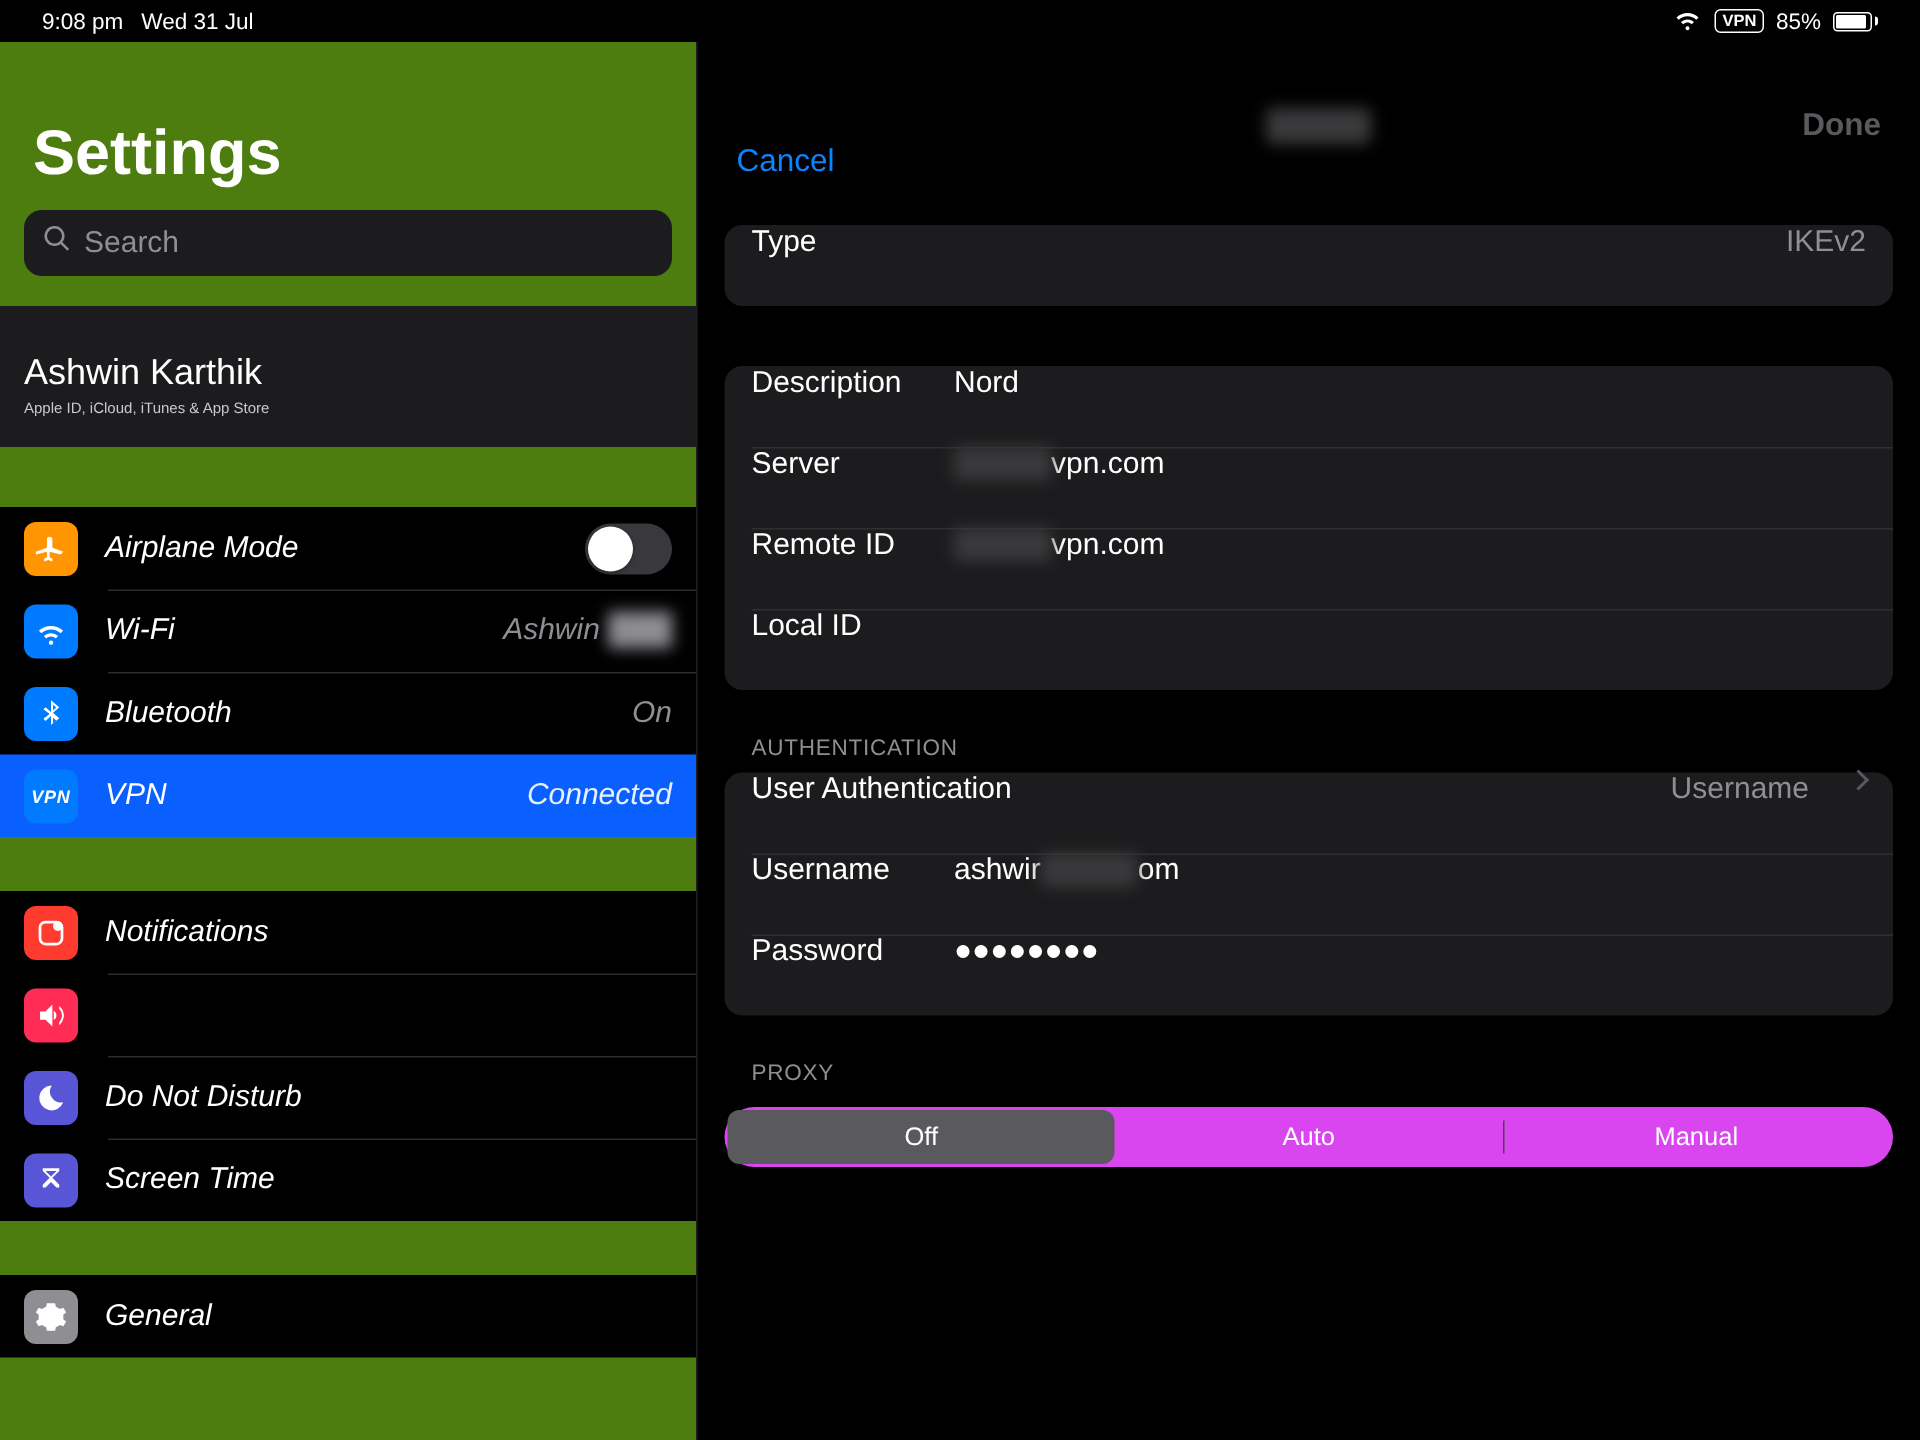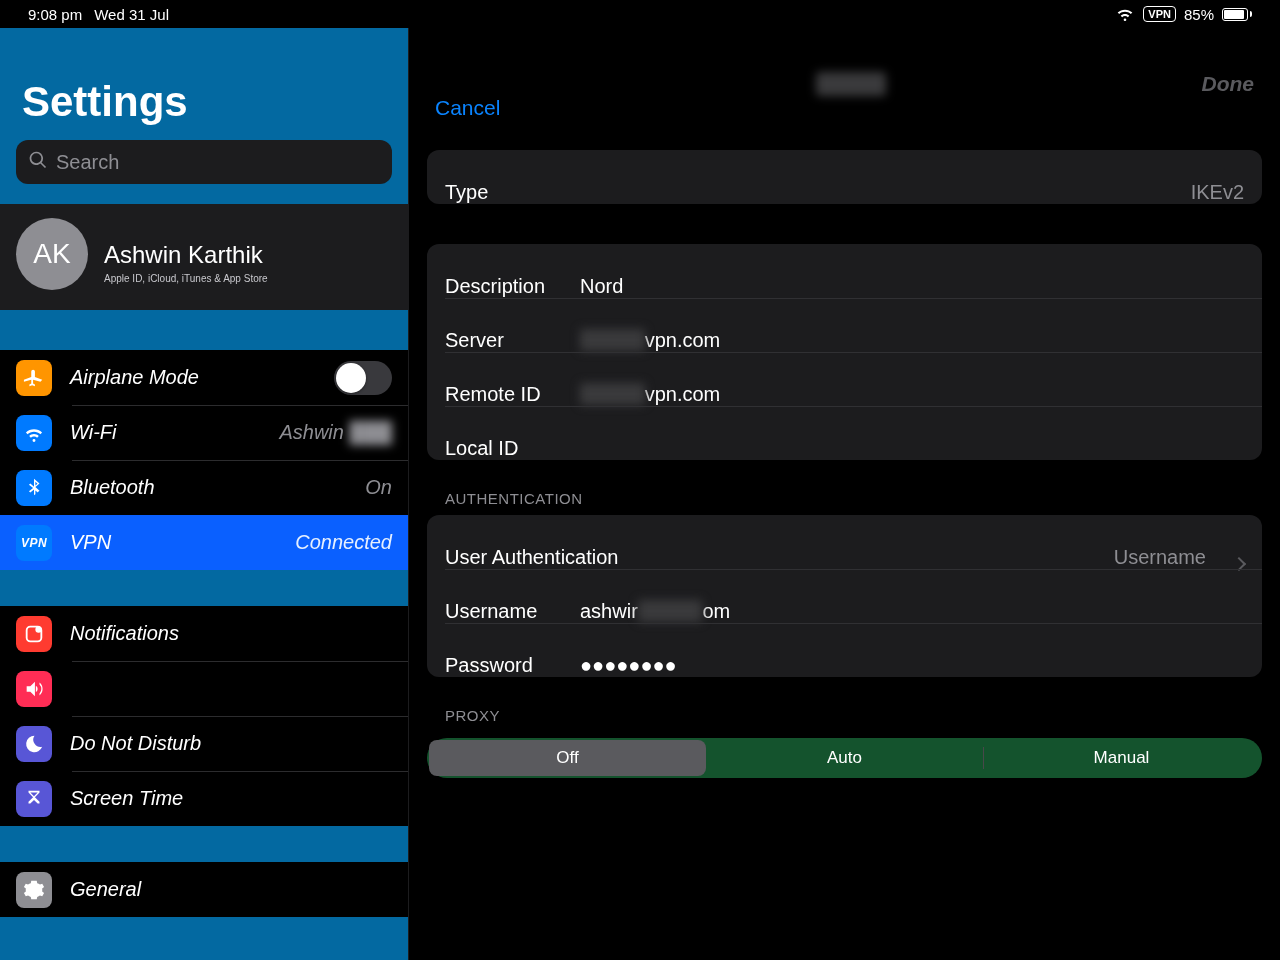--- a/index.html
+++ b/index.html
@@ -12,21 +12,21 @@
   .status-right { display: flex; gap: 8px; align-items: center; }
   .vpn-badge { border: 1.5px solid #fff; border-radius: 4px; padding: 0 4px; font-size: 11px; line-height: 14px; font-weight: 600; }
   .battery { display: inline-flex; align-items: center; gap: 2px; }
   .battery-body { width: 26px; height: 13px; border: 1.5px solid #fff; border-radius: 3px; position: relative; }
   .battery-fill { position: absolute; left: 1px; top: 1px; bottom: 1px; width: 85%; background: #fff; border-radius: 1px; }
   .battery-tip { width: 2px; height: 6px; background: #fff; border-radius: 0 2px 2px 0; }
 
   .main { flex: 1; display: flex; }
 
   
-  .sidebar { width: 409px; background: #0369a1; display: flex; flex-direction: column; border-right: 1px solid #1c1c1e; }
+  .sidebar { width: 465px; background: #4d7c0f; display: flex; flex-direction: column; border-right: 1px solid #1c1c1e; }
   .sidebar-title { font-size: 42px; font-weight: 700; padding: 50px 22px 14px; }
   .search-wrap { padding: 0 16px 20px; }
   .search { background: #1c1c1e; border-radius: 12px; height: 44px; display: flex; align-items: center; padding: 0 12px; gap: 8px; color: #8e8e93; font-size: 20px; }
   .search svg { width: 20px; height: 20px; fill: #8e8e93; }
 
   .account-section { background: #1c1c1e; padding: 14px 16px 20px; display: flex; align-items: center; gap: 16px; margin-bottom: 40px; }
   .avatar { width: 72px; height: 72px; border-radius: 50%; background: #8e8e93; display: flex; align-items: center; justify-content: center; font-size: 28px; font-weight: 500; color: #fff; }
   .account-name { font-size: 24px; margin-top: 17px; }
   .account-sub { font-size: 10px; color: #c8c8cd; margin-top: 4px; }
 
@@ -55,37 +55,37 @@
   .ic-general { background: #8e8e93; }
   .vpn-text { font-size: 12px; font-weight: 700; color: #fff; letter-spacing: 0.5px; }
 
   .switch { width: 58px; height: 34px; background: #39393d; border-radius: 20px; position: relative; }
   .switch .knob { position: absolute; width: 30px; height: 30px; background: #fff; border-radius: 50%; top: 2px; left: 2px; box-shadow: 0 1px 3px rgba(0,0,0,0.4); }
 
   
   .detail { flex: 1; background: #000; display: flex; flex-direction: column; }
   .detail-header { display: flex; align-items: center; justify-content: space-between; padding: 20px 26px 20px; }
   .cancel { color: #0a84ff; font-size: 21px; margin-top: 48px; }
-  .done { color: #5a5a5e; font-size: 21px; font-weight: 600; font-style: italic; }
+  .done { color: #5a5a5e; font-size: 21px; font-weight: 600; }
   .detail-title-blur { width: 70px; height: 24px; background: #3a3a3c; border-radius: 4px; filter: blur(5px); }
 
   .card { background: #1c1c1e; border-radius: 12px; margin: 10px 18px 30px; }
-  .card .crow { display: flex; align-items: flex-end; min-height: 54px; padding: 0 18px; font-size: 20px; position: relative; gap: 20px; }
+  .card .crow { display: flex; align-items: flex-start; min-height: 54px; padding: 0 18px; font-size: 20px; position: relative; gap: 20px; }
   .card .crow + .crow::before { content: ""; position: absolute; top: 0; left: 18px; right: 0; height: 1px; background: #303033; }
   .crow .clabel { width: 115px; flex: 0 0 115px; }
   .crow .cvalue { color: #fff; }
   .crow .cvalue.grey { color: #8e8e93; }
   .crow .spacer { flex: 1; }
   .crow.type .clabel { flex: 0 0 auto; width: auto; }
   .crow.type .cvalue { color: #8e8e93; }
   .chevron { width: 10px; height: 10px; border-right: 2px solid #5a5a5e; border-top: 2px solid #5a5a5e; transform: rotate(45deg); margin-left: 8px; }
 
   .section-header { color: #8e8e93; font-size: 15px; padding: 0 36px 8px; text-transform: uppercase; letter-spacing: 0.5px; }
 
-  .segmented { display: flex; background: #14532d; border-radius: 20px; margin: 6px 18px; height: 40px; padding: 2px; }
+  .segmented { display: flex; background: #d946ef; border-radius: 20px; margin: 6px 18px; height: 40px; padding: 2px; }
   .segmented .seg { flex: 1; display: flex; align-items: center; justify-content: center; font-size: 17px; color: #fff; border-radius: 8px; position: relative; }
   .segmented .seg.selected { background: #5a5a5e; }
   .segmented .seg + .seg::before { content: ""; position: absolute; left: 0; top: 7px; bottom: 7px; width: 1px; background: #48484a; }
   .segmented .seg.selected::before, .segmented .seg.selected + .seg::before { display: none; }
 
   .blur-span { filter: blur(5px); background: #3a3a3c; color: transparent; border-radius: 3px; padding: 0 4px; }
 </style>
 </head>
 <body>
 
@@ -122,21 +122,20 @@
           <span>
             <svg viewBox="0 0 24 24">
                 <path d="M10 2a8 8 0 1 0 4.9 14.3l5.4 5.4 1.4-1.4-5.4-5.4A8 8 0 0 0 10 2zm0 2a6 6 0 1 1 0 12 6 6 0 0 1 0-12z"></path>
               </svg>
           </span>
           <span>Search</span>
         </div>
       </div>
 
       <div class="account-section">
-        <div class="avatar">AK</div>
         <div>
           <div class="account-name">Ashwin Karthik</div>
           <div class="account-sub">Apple ID, iCloud, iTunes &amp; App Store</div>
         </div>
       </div>
 
       <div class="list group">
         <div class="row">
           <span class="icon-box ic-airplane">
             <svg viewBox="0 0 24 24">

